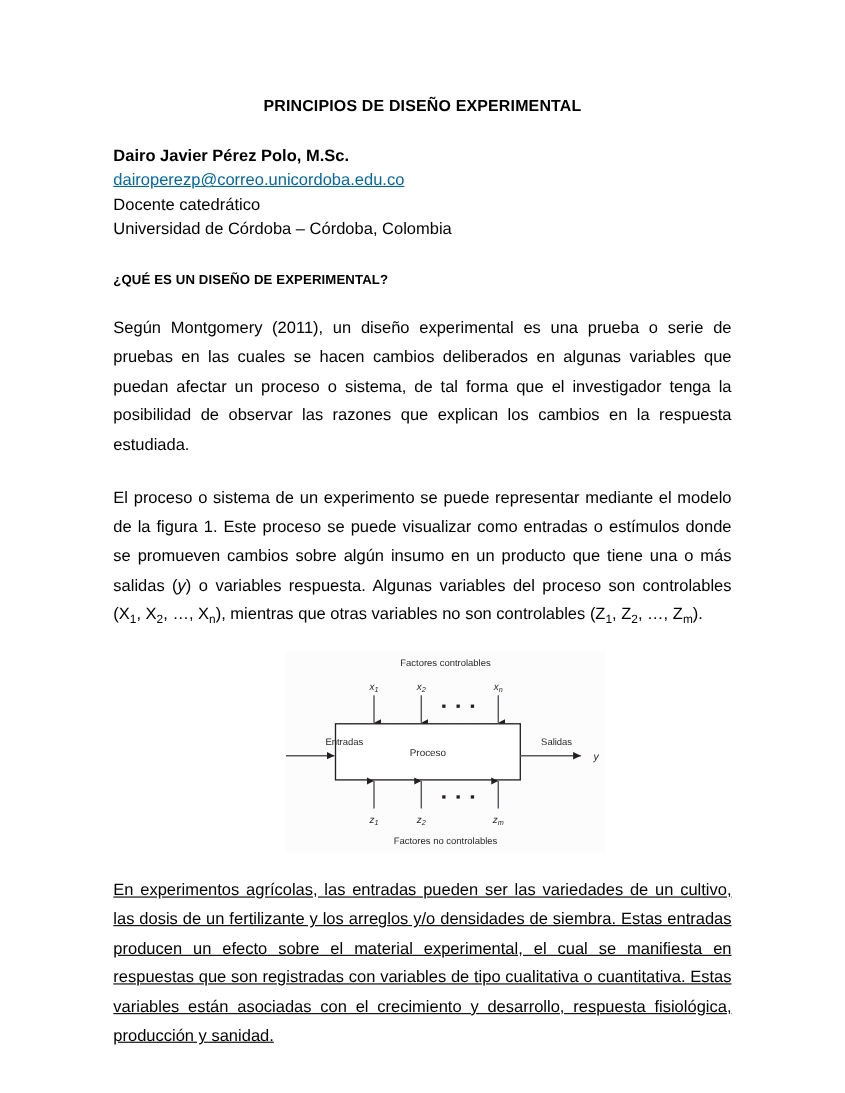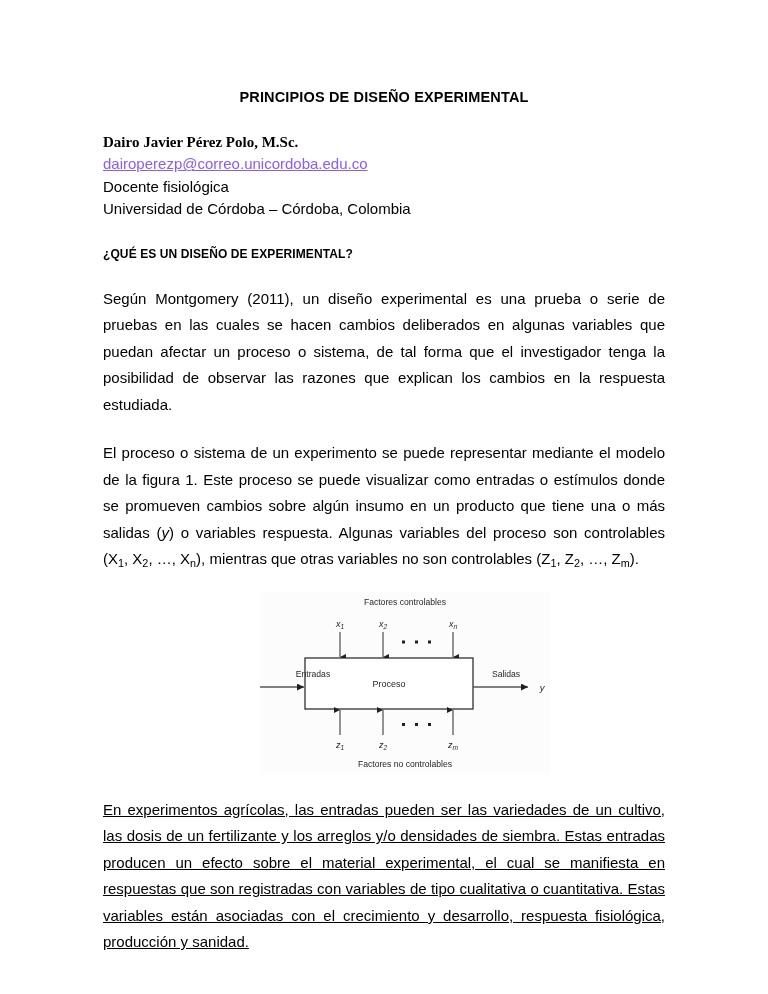--- a/index.html
+++ b/index.html
@@ -41,24 +41,23 @@
   }
 
   
   .author-block {
     margin-top: 25px;
     font-size: 15px;
     line-height: 22.4px;
   }
   .author-name {
     font-weight: bold;
-    font-family: Liberation Serif, serif;
   }
   .email-link {
-    color: #8b5cf6;
+    color: #0369a1;
     text-decoration: underline;
     display: inline-block;
   }
   .author-line {
     display: block;
   }
 
   
   .section-heading {
     margin-top: 24px;
@@ -131,21 +130,21 @@
 <div class="page">
   <div class="content">
 
     <h1 class="doc-title">PRINCIPIOS DE DISEÑO EXPERIMENTAL</h1>
 
     <div class="author-block">
       <span class="author-line author-name">Dairo Javier Pérez Polo, M.Sc.</span>
       <span class="author-line">
         <a class="email-link" href="#">dairoperezp@correo.unicordoba.edu.co</a>
       </span>
-      <span class="author-line">Docente fisiológica</span>
+      <span class="author-line">Docente catedrático</span>
       <span class="author-line">Universidad de Córdoba – Córdoba, Colombia</span>
     </div>
 
     <h2 class="section-heading">¿QUÉ ES UN DISEÑO DE EXPERIMENTAL?</h2>
 
     <p class="para">Según Montgomery (2011), un diseño experimental es una prueba o serie de pruebas en las cuales se hacen cambios deliberados en algunas variables que puedan afectar un proceso o sistema, de tal forma que el investigador tenga la posibilidad de observar las razones que explican los cambios en la respuesta estudiada.</p>
 
     <p class="para">
       <span>El proceso o sistema de un experimento se puede representar mediante el modelo de la figura 1. Este proceso se puede visualizar como entradas o estímulos donde se promueven cambios sobre algún insumo en un producto que tiene una o más salidas (</span><span class="ital">y</span><span>) o variables respuesta. Algunas variables del proceso son controlables (X</span><sub>1</sub><span>, X</span><sub>2</sub><span>, …, X</span><sub>n</sub><span>), mientras que otras variables no son controlables (Z</span><sub>1</sub><span>, Z</span><sub>2</sub><span>, …, Z</span><sub>m</sub><span>).</span>
     </p>

